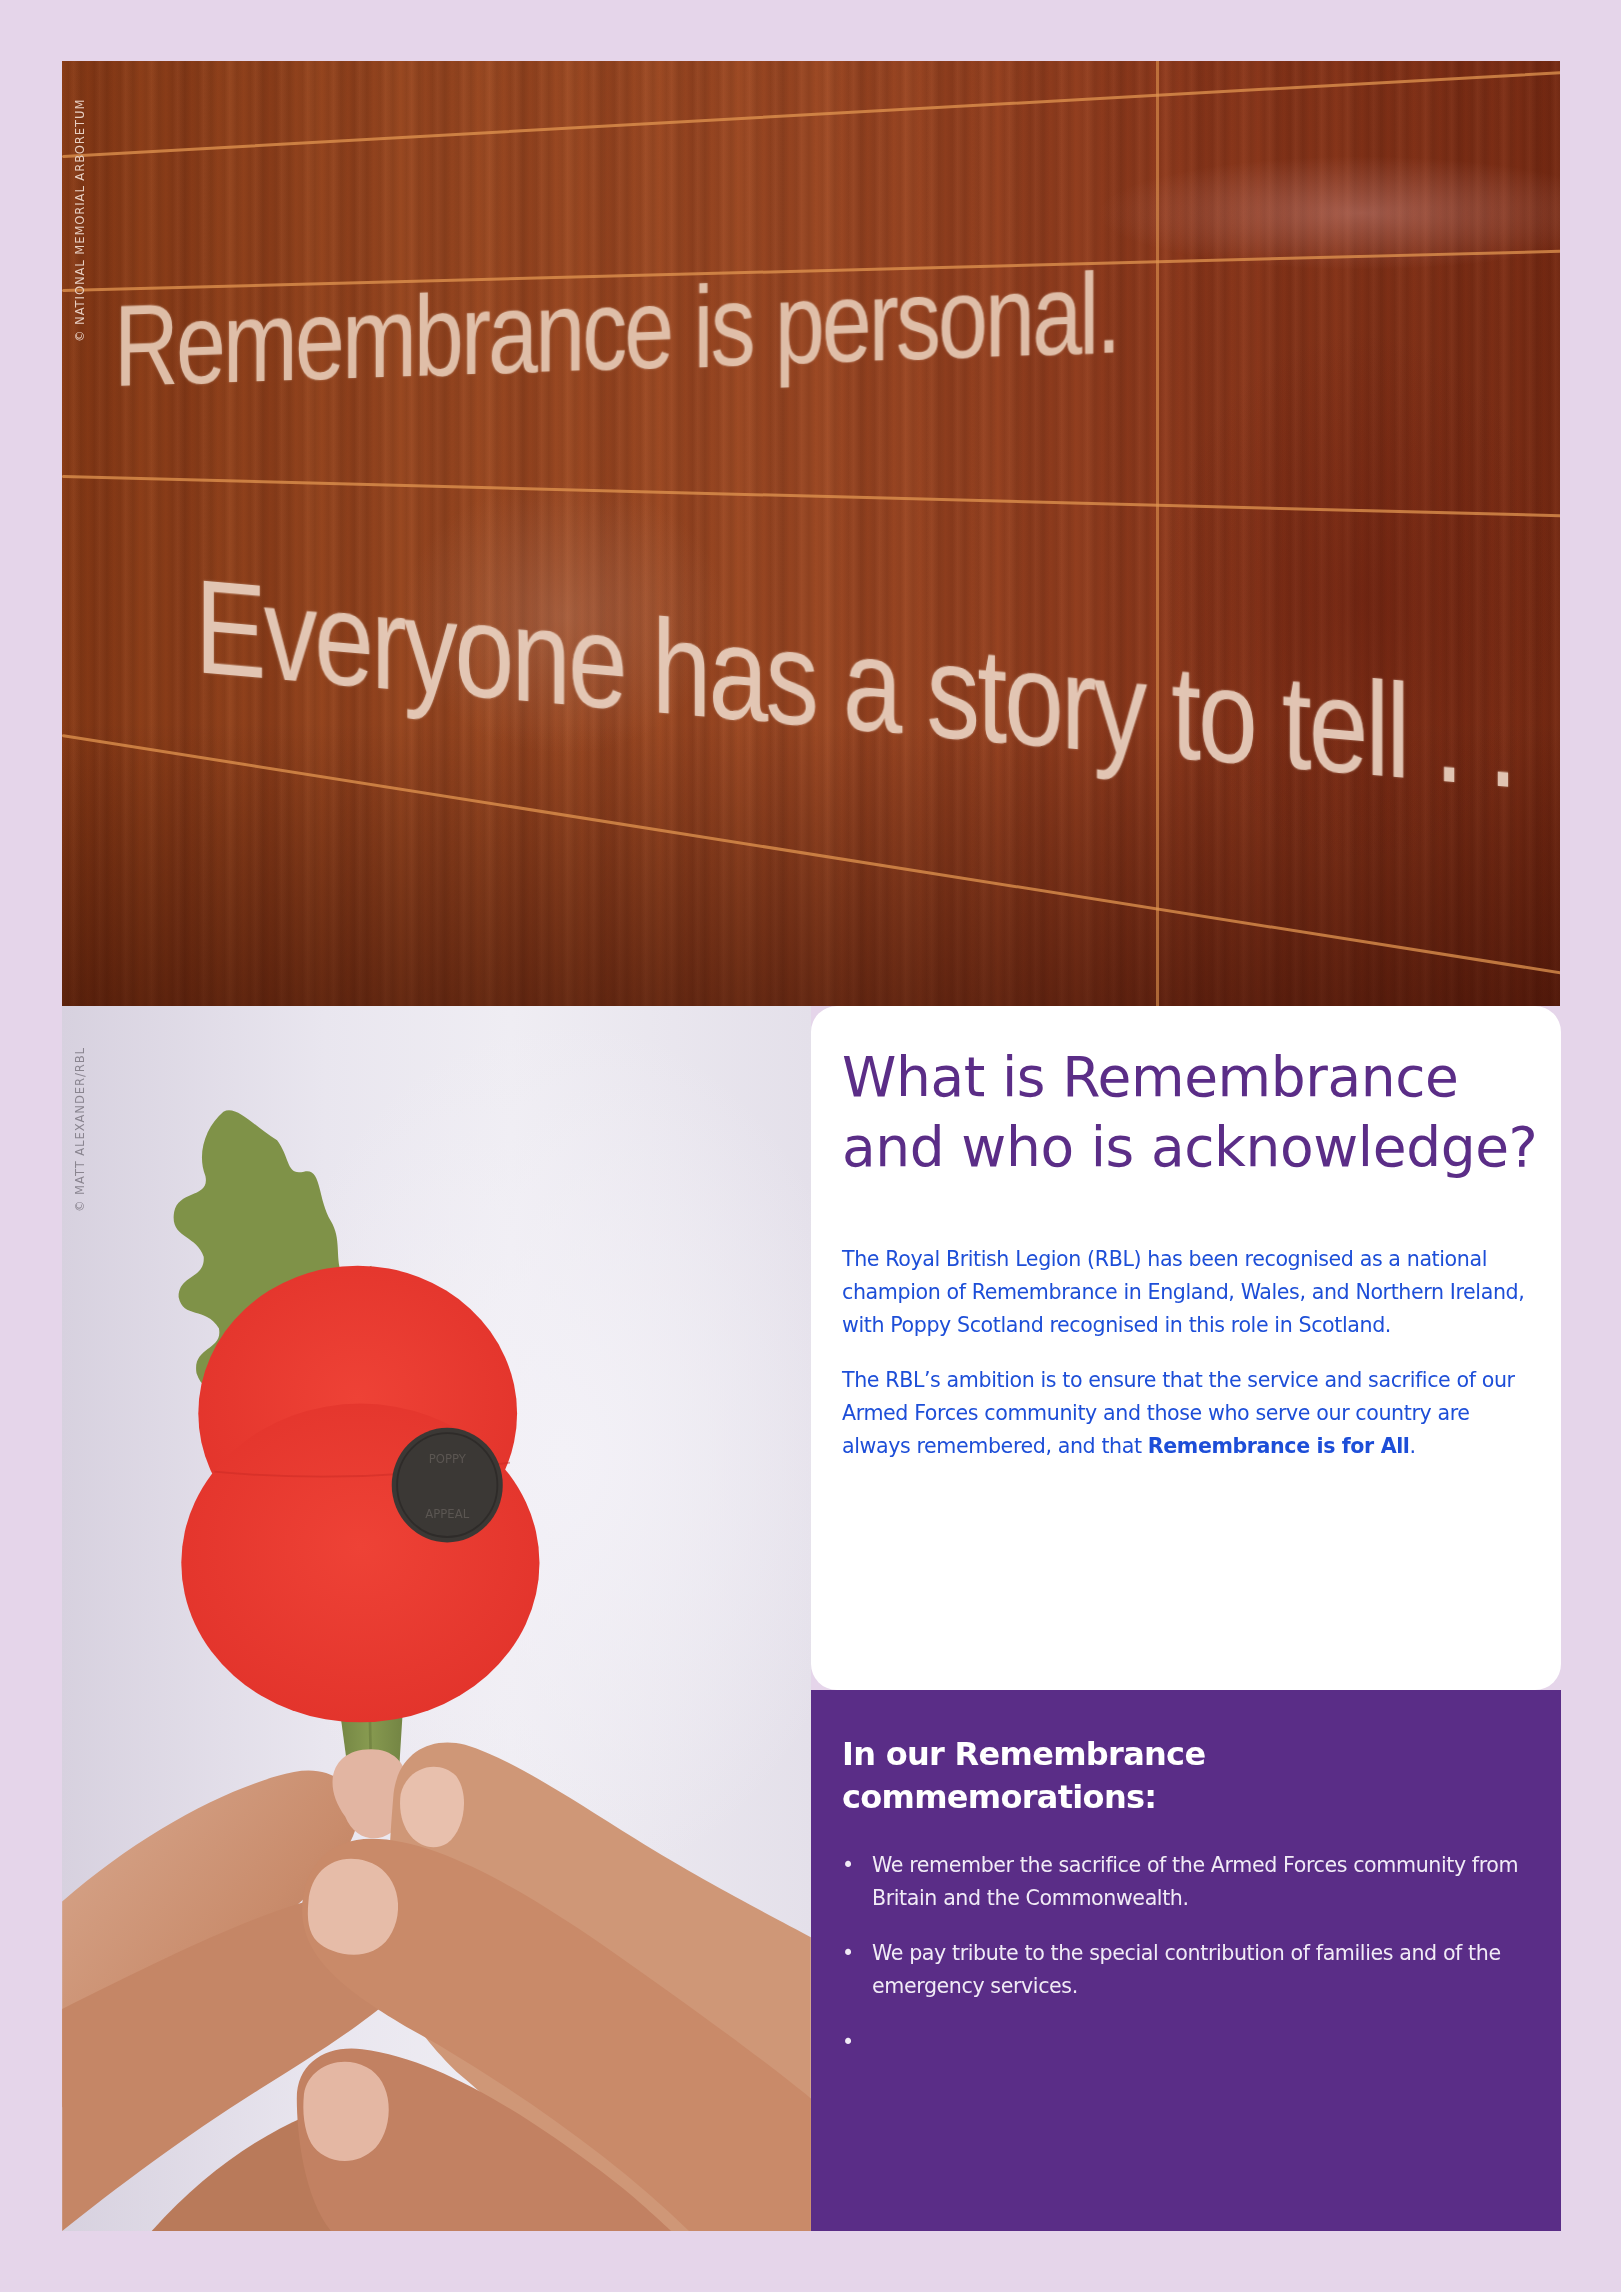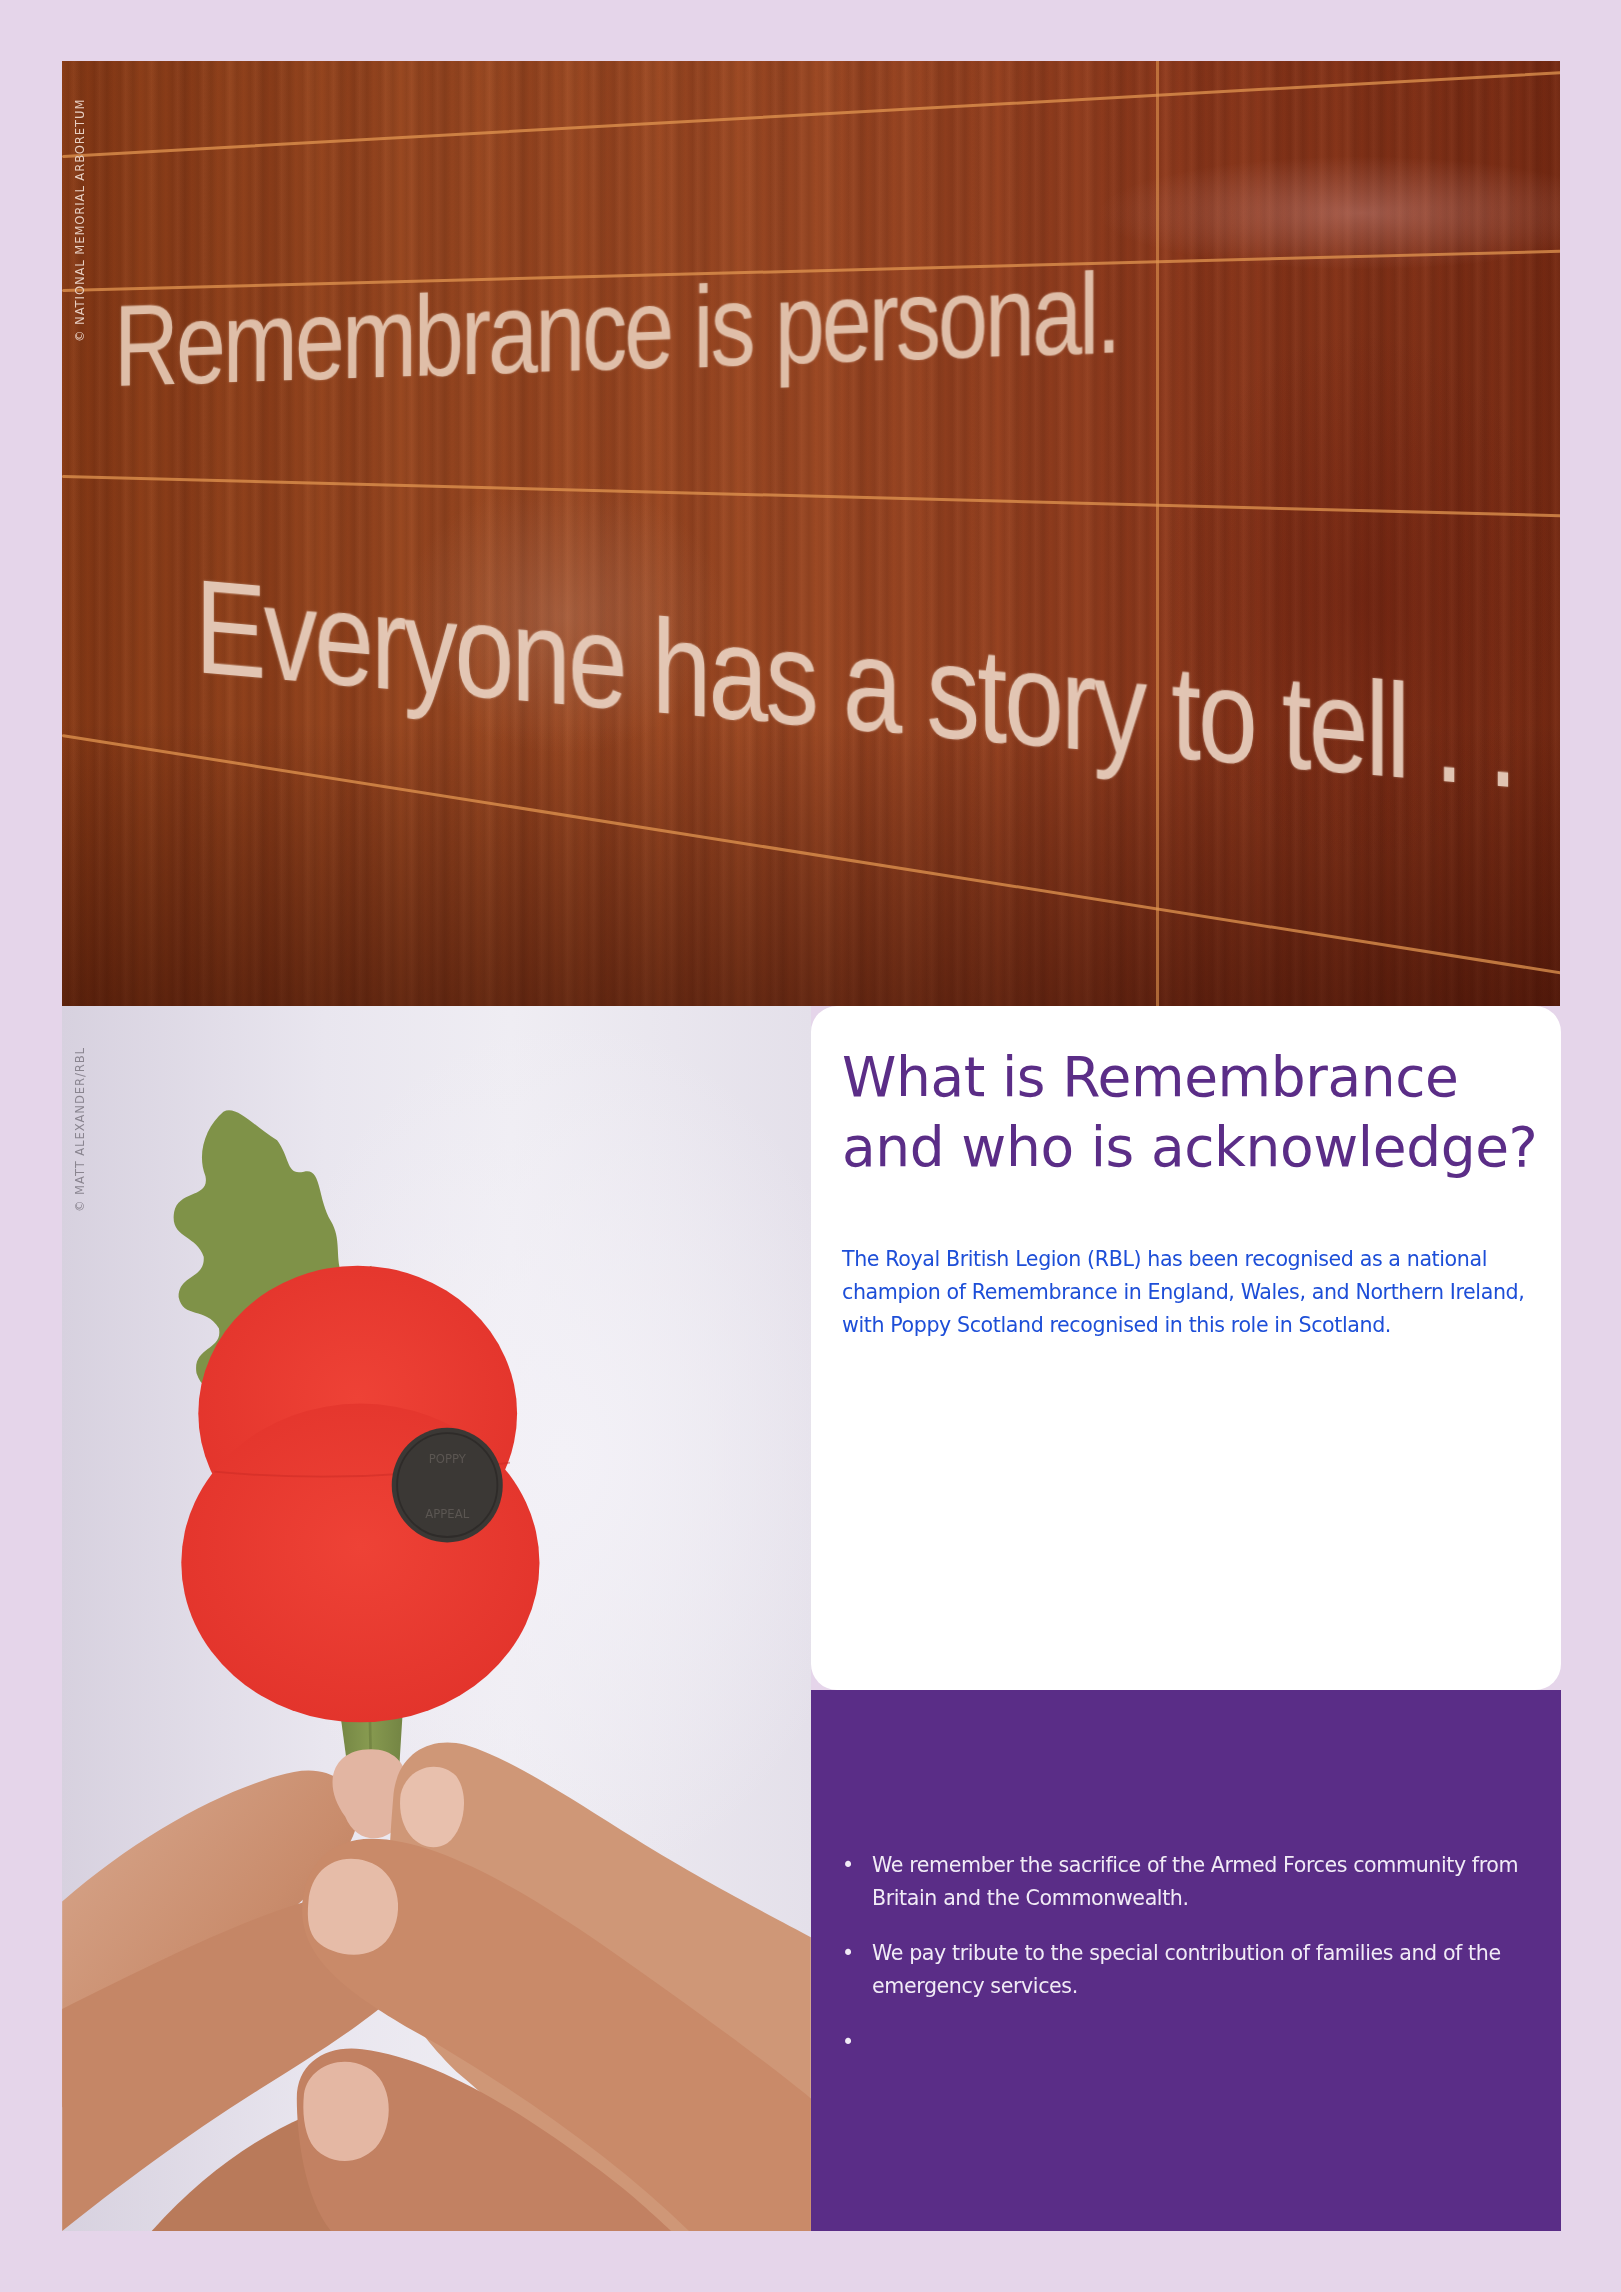--- a/index.html
+++ b/index.html
@@ -209,24 +209,26 @@
     <div class="credit credit-poppy" style="top:206px;">© MATT ALEXANDER/RBL</div>
   </div>
 
   <div class="text-col">
     <h1 class="main-title">
       <span>What is Remembrance</span><br>
       <span>and who is acknowledge?</span>
     </h1>
     <div class="body-text">
       <p>The Royal British Legion (RBL) has been recognised as a national champion of Remembrance in England, Wales, and Northern Ireland, with Poppy Scotland recognised in this role in Scotland.</p>
+      <p><span>The RBL’s ambition is to ensure that the service and sacrifice of our Armed Forces community and those who serve our country are always remembered, and that </span><b>Remembrance is for All</b><span>.</span></p>
     </div>
   </div>
 
   <div class="purple-box">
+    <h2 class="box-title">In our Remembrance commemorations:</h2>
     <ul class="box-list">
       <li>
         <span class="bullet">•</span>
         <span>We remember the sacrifice of the Armed Forces community from Britain and the Commonwealth.</span>
       </li>
       <li>
         <span class="bullet">•</span>
         <span>We pay tribute to the special contribution of families and of the emergency services.</span>
       </li>
       <li>

